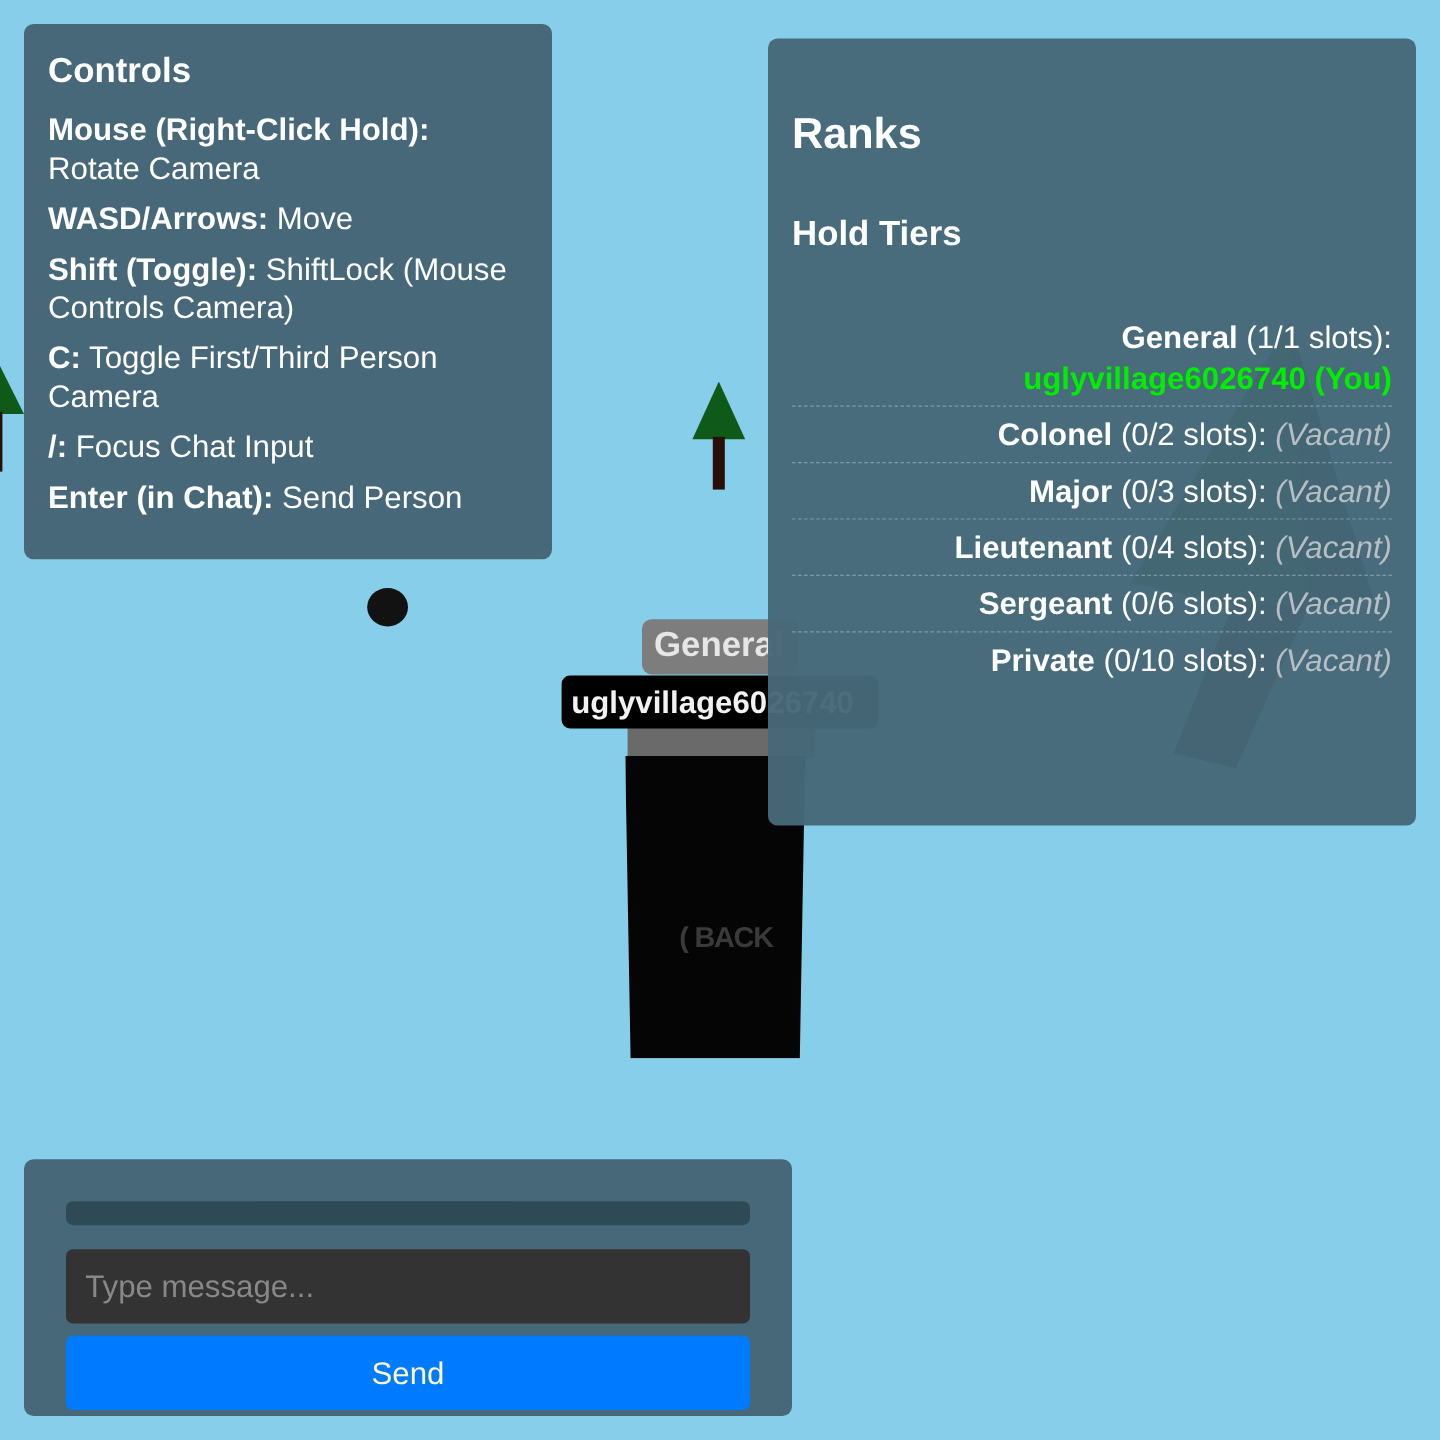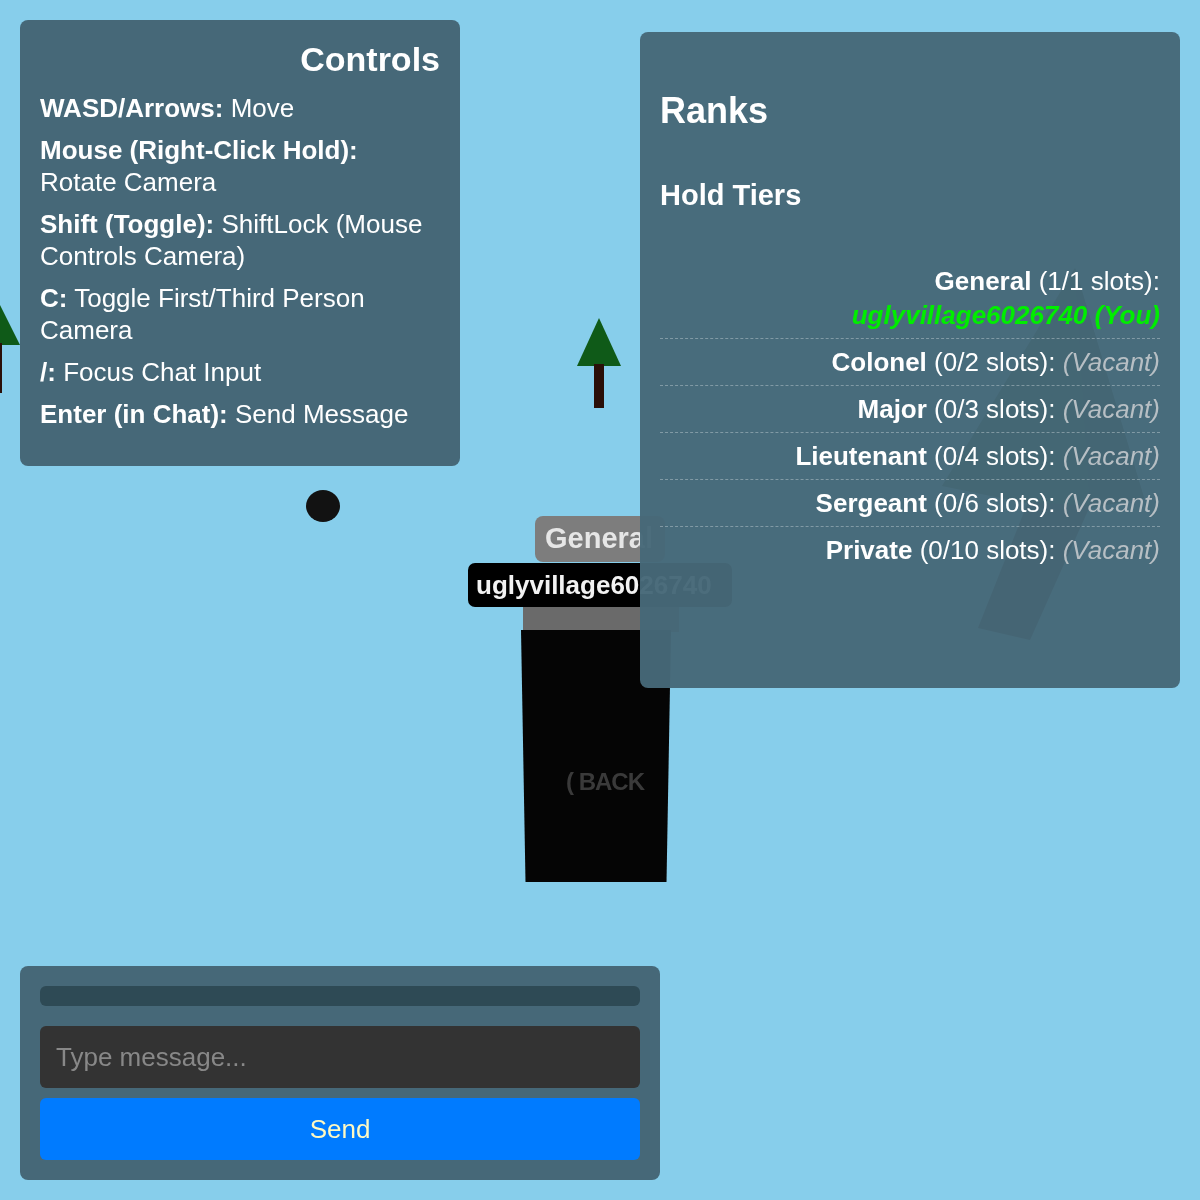--- a/index.html
+++ b/index.html
@@ -12,36 +12,36 @@
   .scene { position:absolute; inset:0; }
   .panel {
     position:absolute;
     background:rgba(60,80,95,0.92);
     background:#466878;
     border-radius:8px;
     box-sizing:border-box;
   }
   
   #controls { left:20px; top:20px; width:440px; height:446px; padding:20px 20px; }
-  #controls h3 { margin:0 0 14px 0; text-align:right; font-size:34px; font-weight:bold; line-height:38px; }
+  #controls h3 { margin:0 0 14px 0; text-align:left; font-size:29px; font-weight:bold; line-height:38px; }
   #controls .ctrl { font-size:26px; line-height:32px; margin:0 0 10px 0; }
   #controls .ctrl b { font-weight:bold; }
 
   
   #ranks { left:640px; top:32px; width:540px; height:656px; padding:56px 20px 0 20px; background:rgba(70,104,120,0.97); }
   #ranks h2 { margin:0 0 42px 0; font-size:36px; line-height:46px; font-weight:bold; }
   #ranks h3 { margin:0 0 44px 0; font-size:29px; line-height:38px; font-weight:bold; }
   .tier { font-size:26px; line-height:34px; padding:6px 0 6px 0; border-bottom:1.5px dashed rgba(200,210,215,0.45);text-align:right; }
   .tier:last-child { border-bottom:none; }
   .tier b { font-weight:bold; }
   .vacant { font-style:italic; color:#b7bfc4; }
-  .you { color:#00ee00; font-weight:bold; display:block;font-style:italic; }
+  .you { color:#00ee00; font-weight:bold; display:block; }
 
   
-  #chat { left:20px; top:966px; width:640px; height:214px; padding:20px; }
+  #chat { left:20px; top:966px; width:640px; height:214px; padding:35px; }
   #chat-log { height:20px; background:#2e4a55; border-radius:6px; margin-bottom:20px; }
   #chat-input {
     width:100%; height:62px; box-sizing:border-box; background:#333; color:#eee;
     border:none; border-radius:6px; padding:0 16px; font-size:26px;
     font-family:"Liberation Sans", sans-serif; outline:none; display:block; margin-bottom:10px;
   }
   #chat-input::placeholder { color:#888; }
   #send-btn {
     width:100%; height:62px; background:#007bff; color:#fef9c3; border:none; border-radius:6px;
     font-size:26px; font-family:Liberation Sans, sans-serif; display:block;
@@ -85,26 +85,26 @@
 
   <div class="player-top"></div>
   <div class="player-body"></div>
   <div class="back-label">( BACK</div>
   <div class="rank-tag">General</div>
   <div class="name-tag">uglyvillage6026740</div>
 </div>
 
 <div class="panel" id="controls">
   <h3>Controls</h3>
+  <div class="ctrl"><b>Mouse (Right-Click Hold):</b> <span>Rotate Camera</span></div>
   <div class="ctrl"><b>WASD/Arrows:</b> <span>Move</span></div>
-  <div class="ctrl"><b>Mouse (Right-Click Hold):</b> <span>Rotate Camera</span></div>
   <div class="ctrl"><b>Shift (Toggle):</b> <span>ShiftLock (Mouse Controls Camera)</span></div>
   <div class="ctrl"><b>C:</b> <span>Toggle First/Third Person Camera</span></div>
   <div class="ctrl"><b>/:</b> <span>Focus Chat Input</span></div>
-  <div class="ctrl"><b>Enter (in Chat):</b> <span>Send Message</span></div>
+  <div class="ctrl"><b>Enter (in Chat):</b> <span>Send Person</span></div>
 </div>
 
 <div class="panel" id="ranks">
   <h2>Ranks</h2>
   <h3>Hold Tiers</h3>
   <div>
     <div class="tier">
       <b>General</b> <span>(1/1 slots):</span>
       <span class="you">uglyvillage6026740 (You)</span>
     </div>

